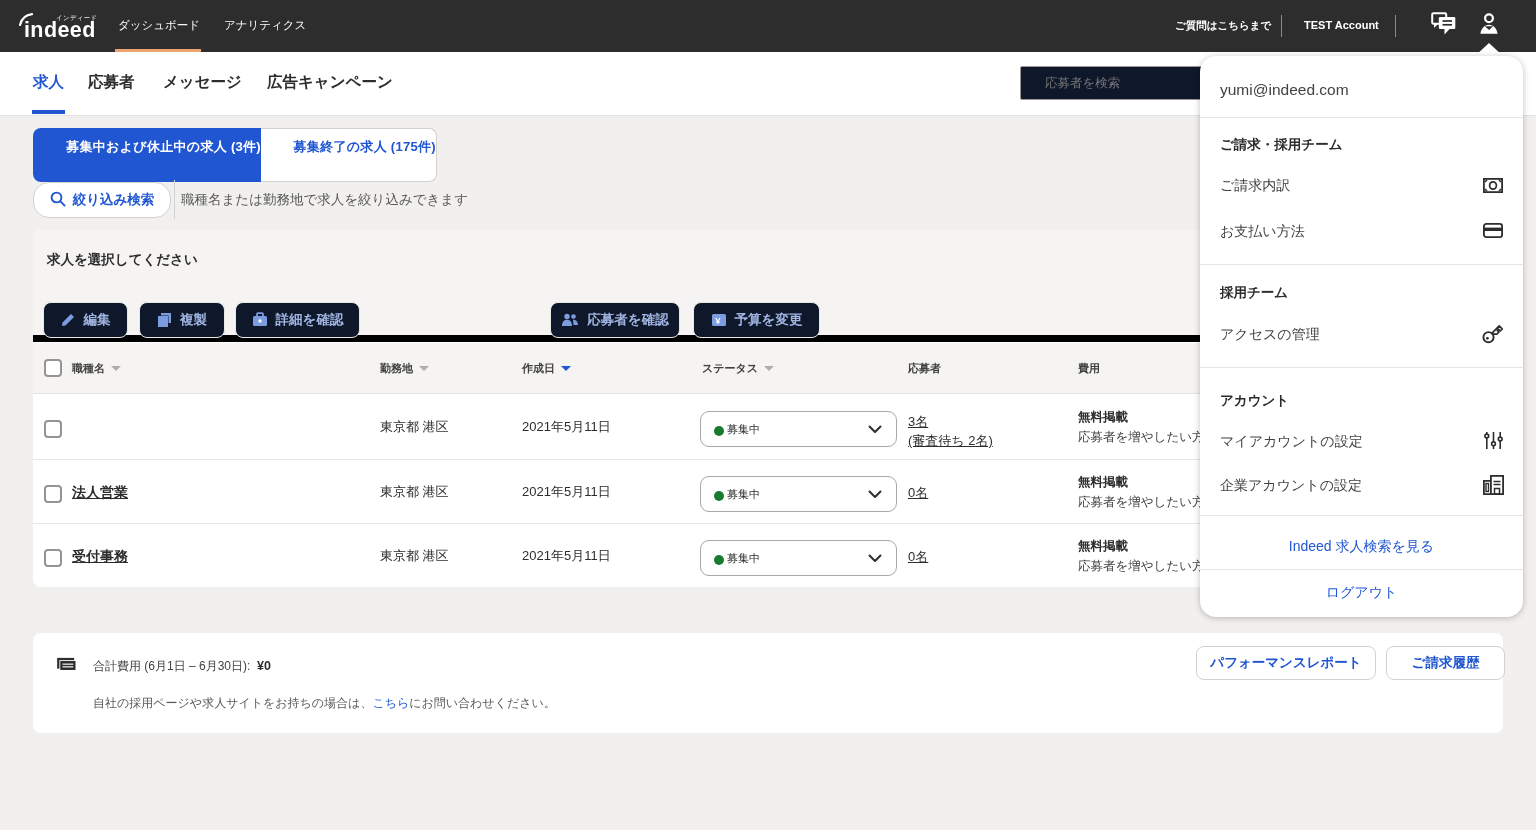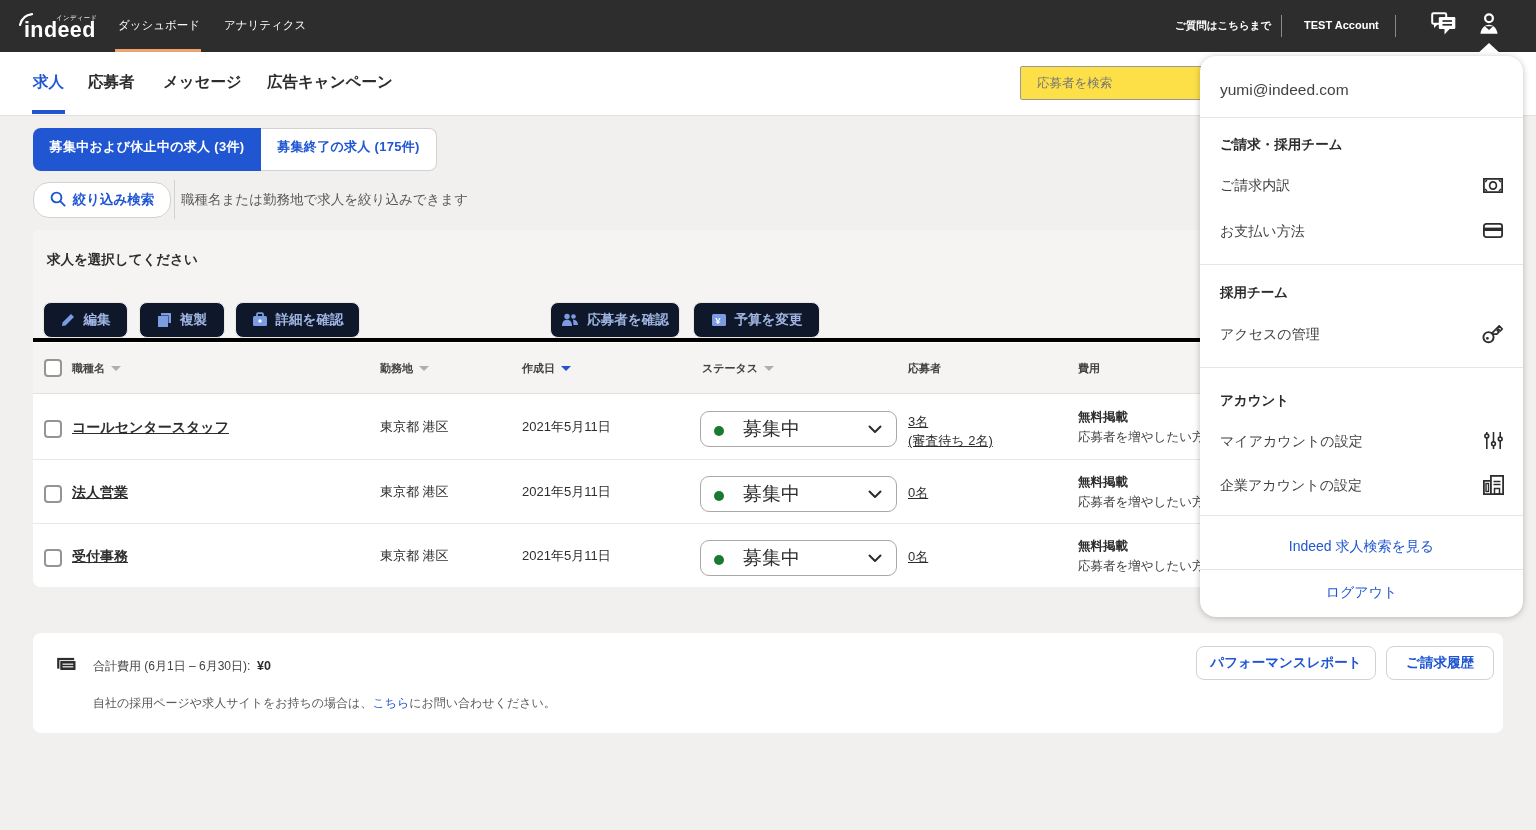--- a/index.html
+++ b/index.html
@@ -8,46 +8,46 @@
 .nw{white-space:nowrap}
 
 #topbar{position:absolute;left:0;top:0;width:1536px;height:52px;background:#2d2d2d}
 #topbar .navitem{position:absolute;top:0;height:52px;line-height:50px;color:#fff;font-size:11.5px}
 .tdiv{position:absolute;top:15px;width:1px;height:22px;background:#8a8a8a}
 .topright{position:absolute;top:0;height:52px;line-height:50px;color:#fff;font-weight:bold}
 
 #subnav{position:absolute;left:0;top:52px;width:1536px;height:64px;background:#fff;border-bottom:1px solid #e4e2e0}
 .snitem{position:absolute;top:0;height:64px;line-height:60px;font-size:15.5px;font-weight:bold;color:#2d2d2d}
 #snline{position:absolute;left:32px;top:58px;width:33px;height:4px;background:#2056d2}
-#searchbox{position:absolute;left:1020px;top:66px;width:262px;height:34px;background:#fde047;border:1px solid #9a9894;border-radius:2px;line-height:32px;color:#767676;font-size:12.5px;padding-left:16px}
-
-.seg{position:absolute;top:128px;height:43px;font-size:13px;font-weight:bold;text-align:center;letter-spacing:0.3px}
+#searchbox{position:absolute;left:1020px;top:66px;width:262px;height:34px;background:#0f172a;border:1px solid #9a9894;border-radius:2px;line-height:32px;color:#767676;font-size:12.5px;padding-left:24px}
+
+.seg{position:absolute;top:128px;height:54px;font-size:13px;font-weight:bold;text-align:right;letter-spacing:0.3px}
 #seg1{left:33px;width:228px;background:#2056d2;color:#fff;border-radius:8px 0 0 8px;line-height:38px}
 #seg2{left:261px;width:176px;background:#fff;color:#2056d2;border:1px solid #d4d2d0;border-left:none;border-radius:0 8px 8px 0;line-height:36px}
 
 #filterbtn{position:absolute;left:33px;top:182px;width:138px;height:36px;background:#fff;border:1px solid #d4d2d0;border-radius:16px;color:#2056d2;font-weight:bold;font-size:13.5px;line-height:34px;text-align:center}
 #filterdiv{position:absolute;left:174px;top:180px;width:1px;height:39px;background:#d4d2d0}
 #filtertext{position:absolute;left:181px;top:182px;height:36px;line-height:36px;font-size:13.5px;color:#595959}
 
 #card{position:absolute;left:33px;top:230px;width:1470px;height:357px;background:#fff;border-radius:8px;overflow:hidden}
-#cardtop{position:absolute;left:0;top:0;width:1470px;height:112px;background:#f5f4f2;border-bottom:4px solid #000000}
+#cardtop{position:absolute;left:0;top:0;width:1470px;height:112px;background:#f5f4f2;border-bottom:7px solid #000000}
 #selmsg{position:absolute;left:14px;top:21px;font-size:13.5px;font-weight:bold;color:#2d2d2d}
 .tbtn{position:absolute;top:72px;height:36px;background:#0f172a;border:1px solid #eae8e5;border-radius:8px;color:#9fb4e0;font-weight:bold;font-size:13.5px;line-height:34px;text-align:center}
 .tbtn svg{vertical-align:-3px;margin-right:8px}
 #thead{position:absolute;left:0;top:113px;width:1470px;height:51px;background:#f5f4f2;border-bottom:1px solid #e4e2e0;font-size:11px;font-weight:bold;color:#424242}
 .hlabel{position:absolute;top:0;height:51px;line-height:51px}
 .row{position:absolute;left:0;width:1470px;height:64px;background:#fff}
 .row+.row{border-top:1px solid #ebe9e6}
 .cb{position:absolute;width:18px;height:18px;background:#fff;border:2px solid #949494;border-radius:4px}
 .jobtitle{position:absolute;left:39px;top:0;height:64px;line-height:64px;font-size:14px;font-weight:bold;text-decoration:underline;color:#2d2d2d}
 .loc{position:absolute;left:347px;top:0;height:64px;line-height:64px;font-size:13px;color:#2d2d2d}
 .date{position:absolute;left:489px;top:0;height:64px;line-height:64px;font-size:13px;color:#2d2d2d}
 .statussel{position:absolute;left:667px;top:16px;width:197px;height:36px;background:#fff;border:1px solid #aaa8a5;border-radius:9px}
 .gdot{position:absolute;left:13px;top:14px;width:10px;height:10px;border-radius:50%;background:#1a7b30}
-.stext{position:absolute;left:42px;top:0;height:34px;line-height:34px;font-size:19px;color:#2d2d2d}
+.stext{position:absolute;left:26px;top:0;height:34px;line-height:34px;font-size:11px;color:#2d2d2d}
 .applink{font-size:13px;color:#2d2d2d;text-decoration:underline;line-height:19px}
 .fee1{position:absolute;left:1045px;font-size:12.5px;font-weight:bold;color:#2d2d2d}
 .fee2{position:absolute;left:1045px;font-size:12.5px;color:#424242;white-space:nowrap}
 .scaret{display:inline-block;width:0;height:0;border-left:5.5px solid transparent;border-right:5.5px solid transparent;border-top:5px solid #b0aeab;vertical-align:1px}
 
 #billing{position:absolute;left:33px;top:633px;width:1470px;height:100px;background:#fff;border-radius:8px}
 .bbtn{position:absolute;top:13px;height:34px;background:#fff;border:1px solid #d4d2d0;border-radius:8px;color:#2056d2;font-weight:bold;font-size:13.5px;line-height:32px;text-align:center}
 
 #dropdown{position:absolute;left:1200px;top:56px;width:323px;height:561px;background:#fff;border-radius:16px;box-shadow:0 1px 6px rgba(0,0,0,0.25)}
 #caret{position:absolute;left:1475px;top:43px;width:0;height:0;border-left:14px solid transparent;border-right:14px solid transparent;border-bottom:13px solid #fff}
@@ -135,21 +135,20 @@
     <div class="cb" style="left:11px;top:16px"></div>
     <div class="hlabel" style="left:39px">職種名&nbsp;&nbsp;<span class="scaret"></span></div>
     <div class="hlabel" style="left:347px">勤務地&nbsp;&nbsp;<span class="scaret"></span></div>
     <div class="hlabel" style="left:489px">作成日&nbsp;&nbsp;<span class="scaret" style="border-top-color:#2056d2"></span></div>
     <div class="hlabel" style="left:669px">ステータス&nbsp;&nbsp;<span class="scaret"></span></div>
     <div class="hlabel" style="left:875px">応募者</div>
     <div class="hlabel" style="left:1045px">費用</div>
   </div>
   <div class="row" style="top:165px">
     <div class="cb" style="left:11px;top:25px"></div>
-    <div class="jobtitle">コールセンタースタッフ</div>
     <div class="loc">東京都 港区</div>
     <div class="date">2021年5月11日</div>
     <div class="statussel">
         <div class="gdot"></div>
         <div class="stext">募集中</div>
       <svg class="abs" style="left:167px;top:13px" width="14" height="9" viewBox="0 0 14 9">
           <path d="M1.5 1.5 L7 7 L12.5 1.5" fill="none" stroke="#2d2d2d" stroke-width="2" stroke-linecap="round" stroke-linejoin="round"></path>
         </svg>
     </div>
     <div class="abs applink" style="left:875px;top:17px">3名<br>(審査待ち 2名)</div>
@@ -194,21 +193,21 @@
   <svg class="abs" style="left:23px;top:24px" width="22" height="17" viewBox="0 0 24 19">
     <rect x="1" y="1" width="19" height="12" fill="#2d2d2d"></rect>
     <rect x="3.5" y="3.5" width="19" height="12" fill="#fff"></rect>
     <rect x="4.5" y="4.5" width="17" height="10" fill="#2d2d2d"></rect>
     <line x1="7" y1="8" x2="19" y2="8" stroke="#fff" stroke-width="1.3"></line>
     <line x1="7" y1="11" x2="19" y2="11" stroke="#fff" stroke-width="1.3"></line>
   </svg>
   <div class="abs nw" style="left:60px;top:25px;font-size:12px;color:#424242">合計費用 (6月1日 – 6月30日):&nbsp; <b style="color:#2d2d2d;font-size:12.5px">¥0</b></div>
   <div class="abs nw" style="left:60px;top:62px;font-size:12px;color:#595959">自社の採用ページや求人サイトをお持ちの場合は、<span style="color:#2056d2">こちら</span>にお問い合わせください。</div>
   <div class="bbtn" style="left:1163px;width:180px">パフォーマンスレポート</div>
-  <div class="bbtn" style="left:1353px;width:108px">ご請求履歴</div>
+  <div class="bbtn" style="left:1353px;width:119px">ご請求履歴</div>
 </div>
 
 <div id="caret"></div>
 <div id="dropdown">
   <div class="dd-item nw" style="top:25px;font-size:15.5px;color:#424242">yumi@indeed.com</div>
   <div class="dd-div" style="top:61px"></div>
   <div class="dd-head nw" style="top:80px">ご請求・採用チーム</div>
   <div class="dd-item nw" style="top:121px">ご請求内訳</div>
   <svg class="ddicon" style="left:283px;top:122px" width="20" height="15" viewBox="0 0 20 15">
     <rect x="0.9" y="0.9" width="18.2" height="13.2" fill="none" stroke="#2d2d2d" stroke-width="1.8"></rect>

